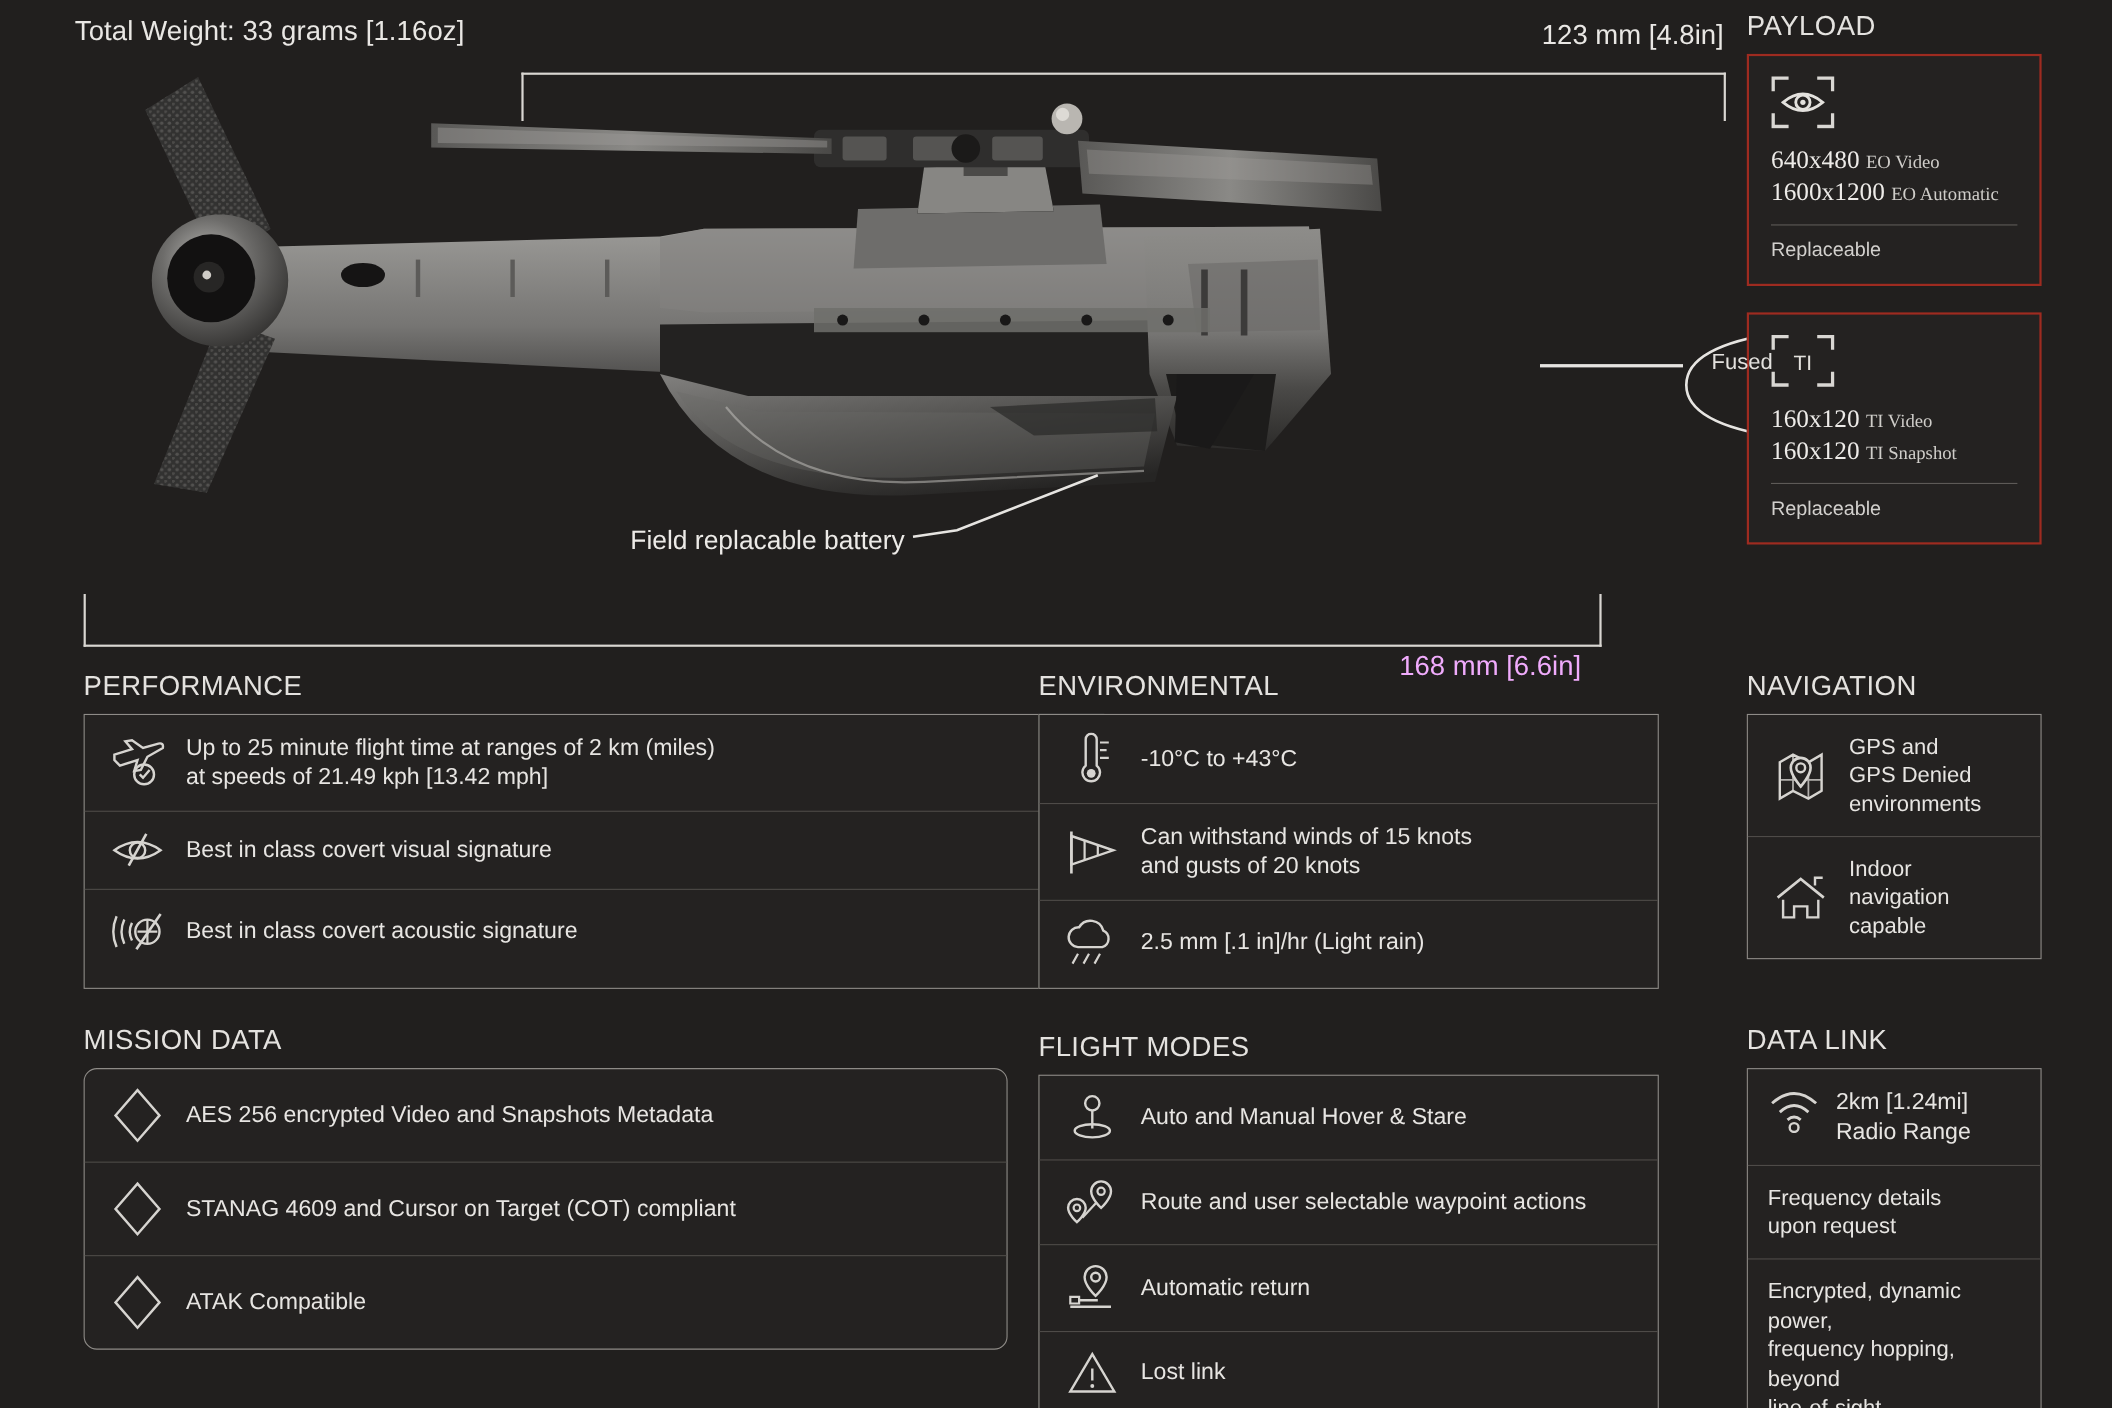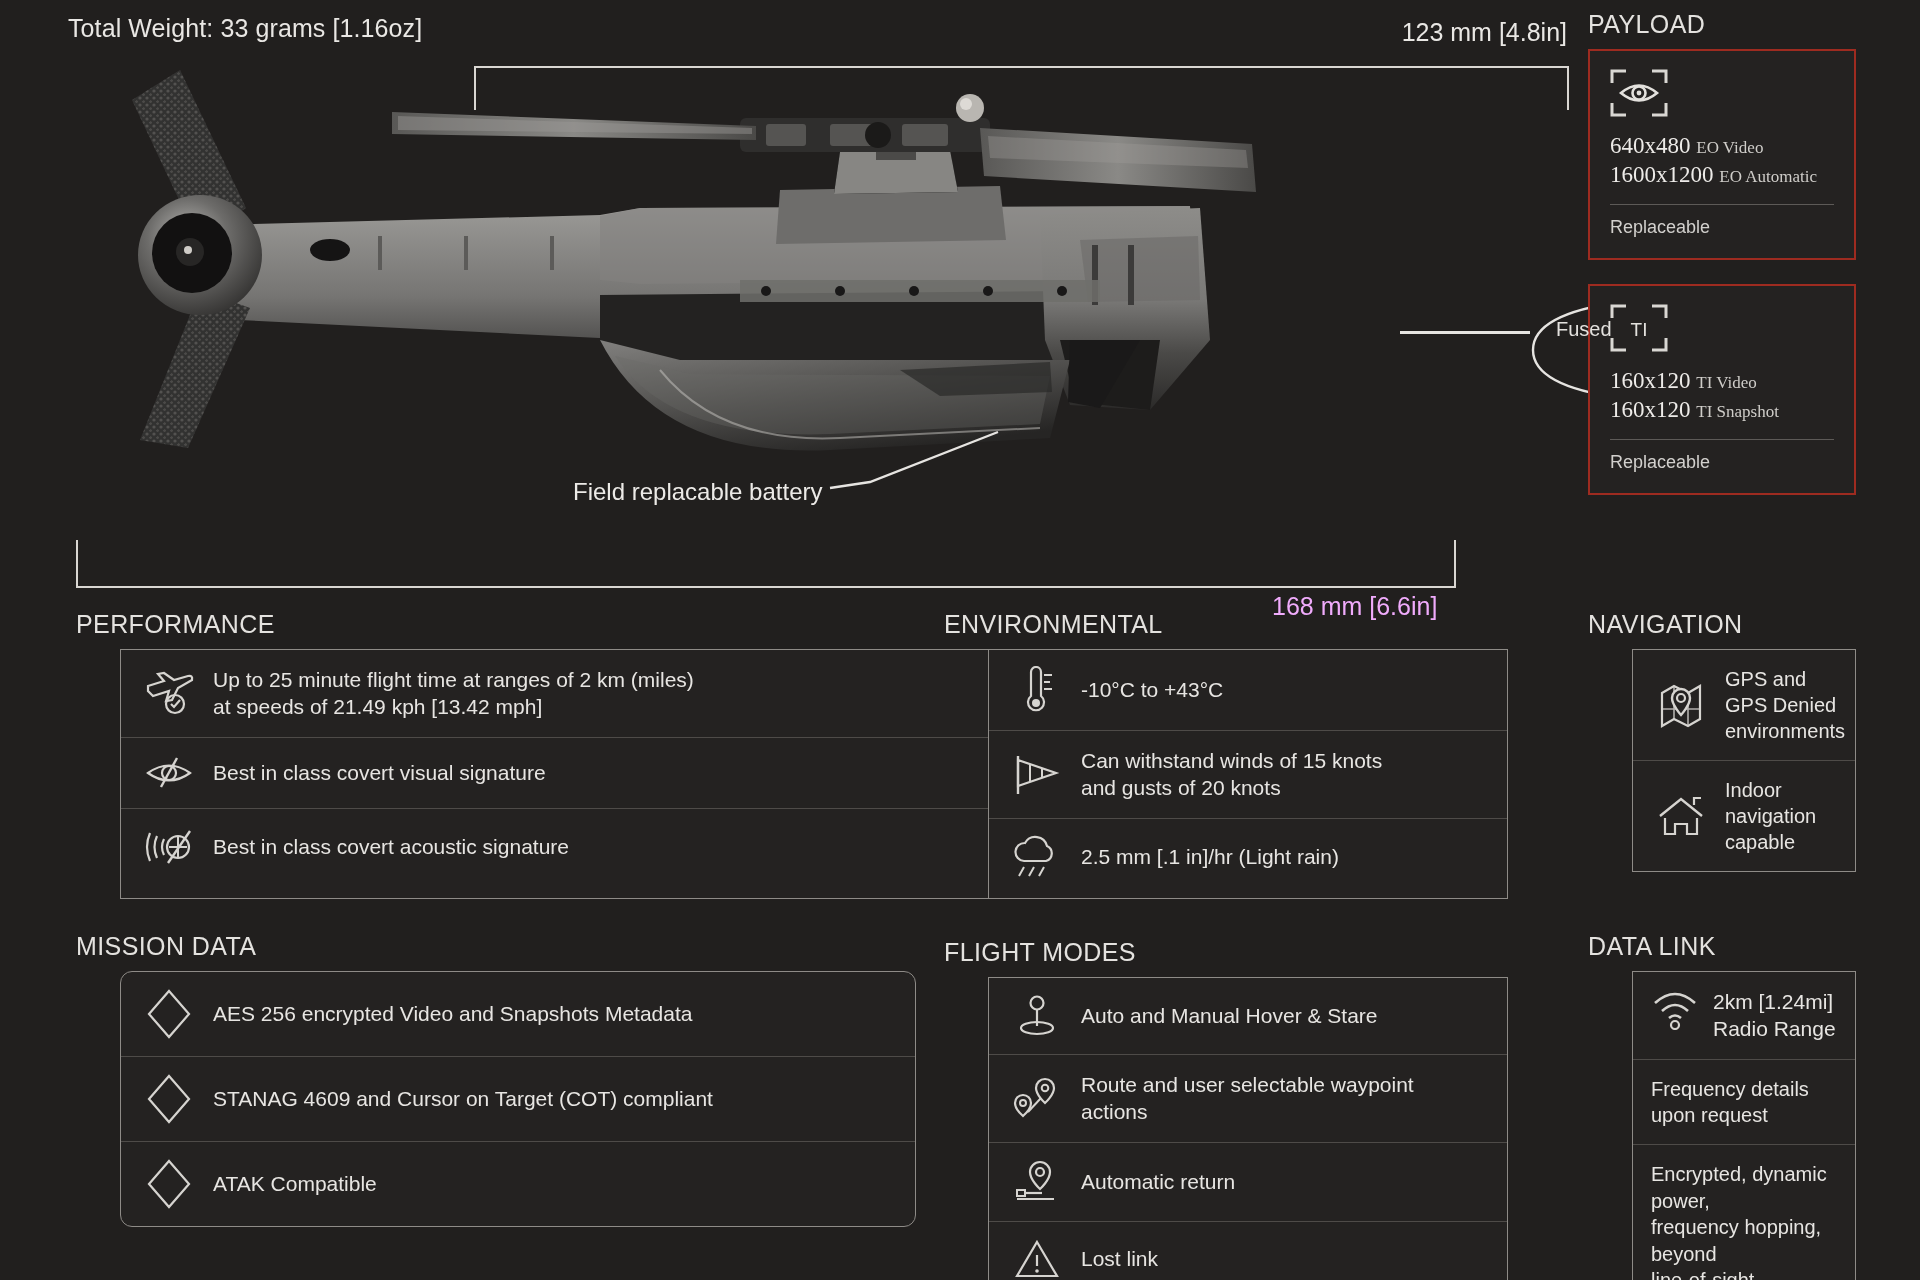--- a/index.html
+++ b/index.html
@@ -77,21 +77,21 @@
   .pl-rule { height:1px; background:#5d5a57; margin:14px 0 12px 0; }
   .pl-sub { font-size:18px; color:#d2d0cd; }
 
   
   .specs { position:absolute; left:0; top:610px; width:1920px; height:670px; }
   .sec-title {
     font-size:25px; color:#e4e2df; letter-spacing:.4px;
     margin-bottom:10px;
   }
   .sec-box {
-    border:1px solid #8e8b87; background:#242221;margin-left:44px;
+    border:1px solid #8e8b87; background:#242221;
   }
   .row {
     display:flex; align-items:center; gap:18px;
     padding:16px 22px;
   }
   .row + .row { border-top:1px solid #4e4b48; }
   .row .ico { flex:0 0 auto; width:52px; display:flex; justify-content:center; }
   .row .txt { font-size:21px; color:#e7e5e2; line-height:1.3; }
   .row.tight .txt { font-size:20px; }
 

